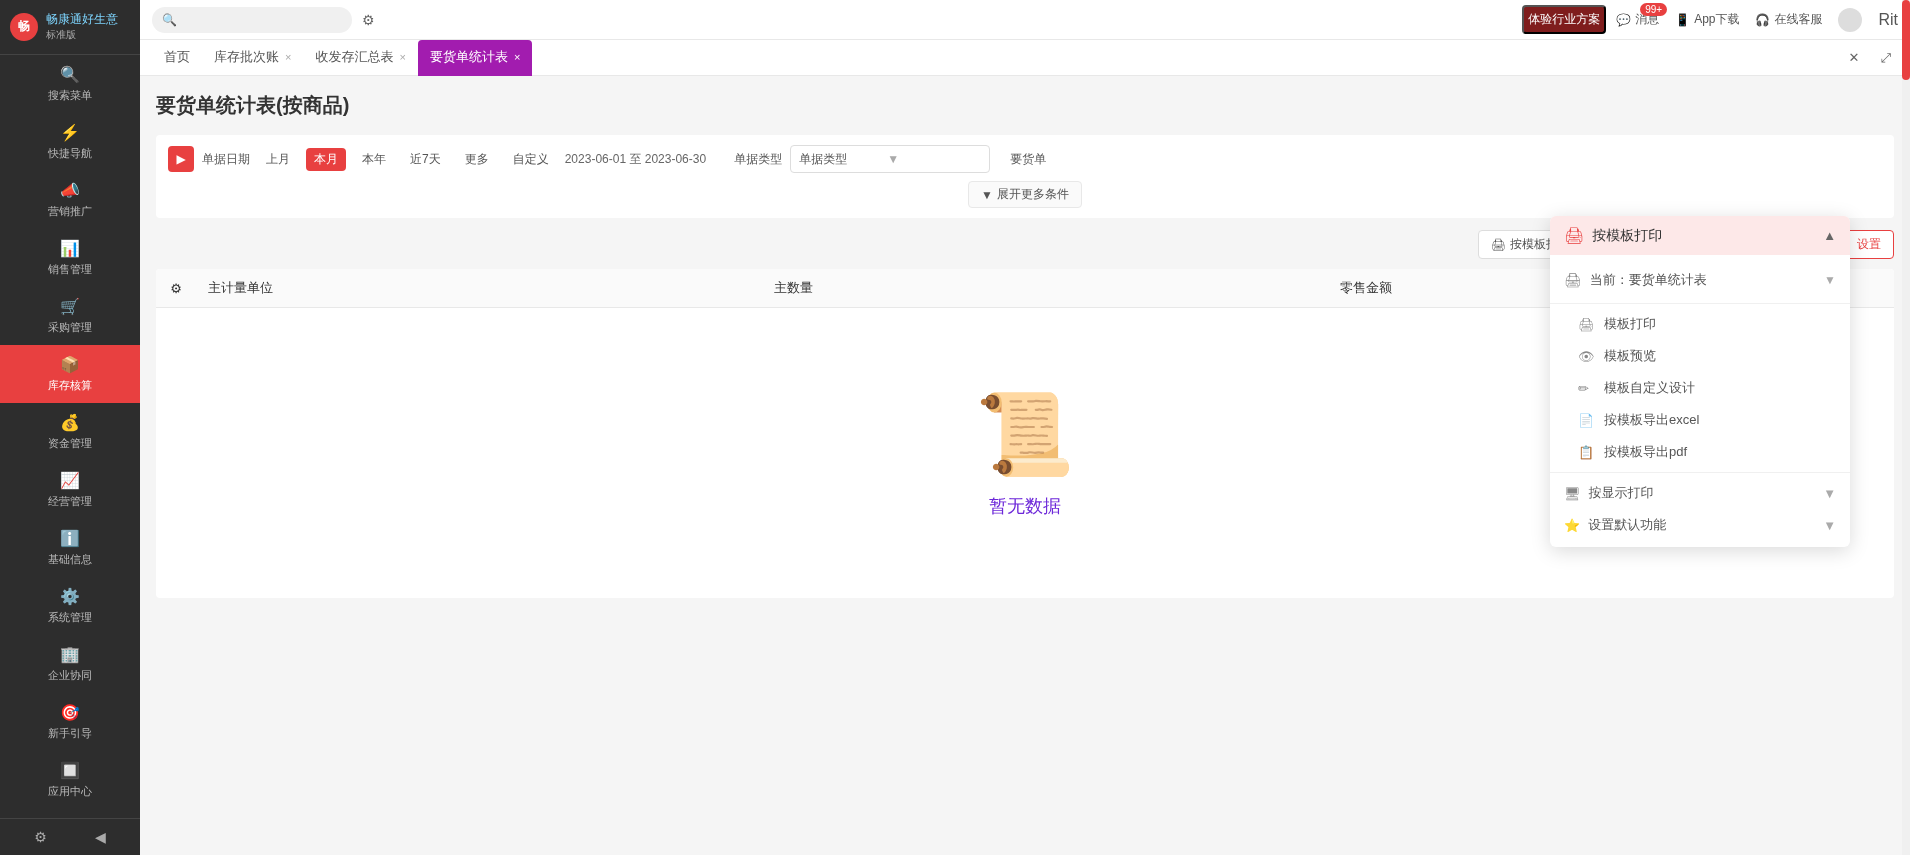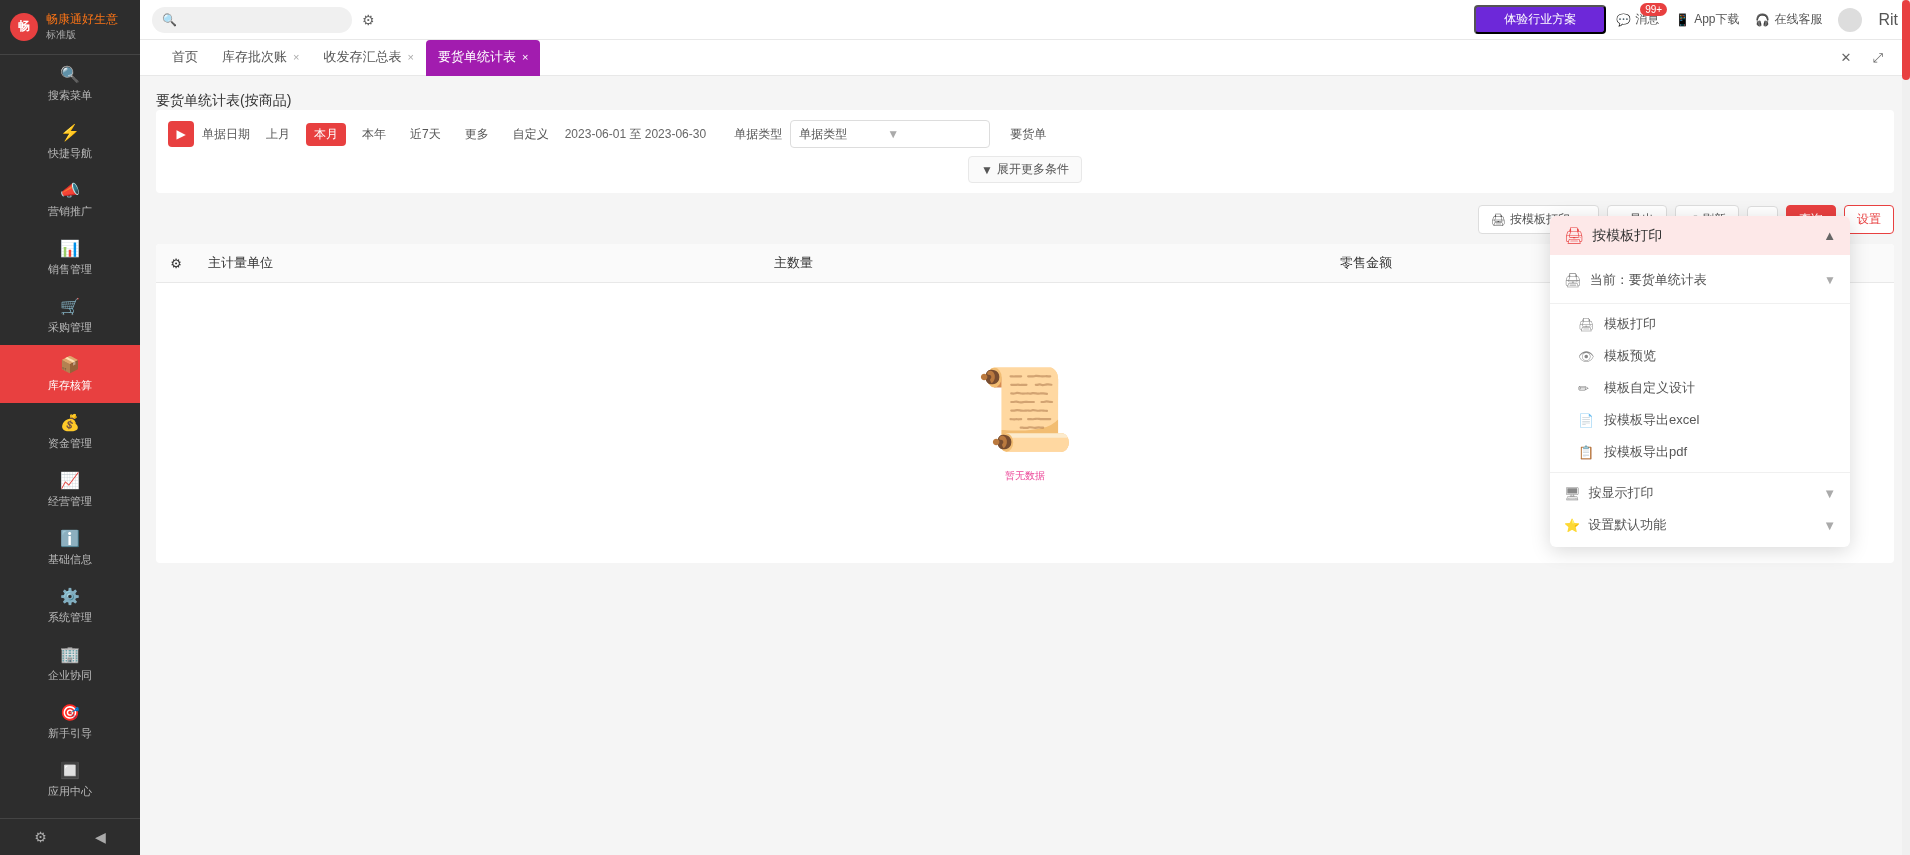--- a/index.html
+++ b/index.html
@@ -2,59 +2,59 @@
 <html><head>
   <meta charset="utf-8">
   <style>
     * { margin: 0; padding: 0; box-sizing: border-box; }
     body { font-family: 'Microsoft YaHei', Arial, sans-serif; font-size: 13px; background: #f5f5f5; display: flex; height: 855px; overflow: hidden; }
 
     
     .sidebar { width: 140px; background: #2d2d2d; color: #ccc; display: flex; flex-direction: column; height: 100%; flex-shrink: 0; }
     .sidebar-logo { padding: 12px 10px; display: flex; align-items: center; gap: 8px; border-bottom: 1px solid #444; }
     .sidebar-logo-icon { width: 28px; height: 28px; background: #e84040; border-radius: 50%; display: flex; align-items: center; justify-content: center; color: white; font-size: 12px; font-weight: bold; flex-shrink: 0; }
-    .sidebar-logo-text { font-size: 12px; color: #f97316; line-height: 1.3; }
+    .sidebar-logo-text { font-size: 12px; color: #7dd3fc; line-height: 1.3; }
     .sidebar-logo-sub { font-size: 10px; color: #aaa; }
     .sidebar-scroll { flex: 1; overflow-y: auto; }
     .sidebar-scroll::-webkit-scrollbar { width: 4px; }
     .sidebar-scroll::-webkit-scrollbar-thumb { background: #555; }
     .sidebar-item { display: flex; flex-direction: column; align-items: center; padding: 10px 0; cursor: pointer; color: #bbb; font-size: 12px; gap: 4px; }
     .sidebar-item.active { background: #e84040; color: #fff; }
     .sidebar-item-icon { font-size: 16px; }
     .sidebar-item-label { font-size: 11px; }
     .sidebar-footer { padding: 10px; display: flex; justify-content: space-around; border-top: 1px solid #444; }
     .sidebar-footer-btn { color: #aaa; cursor: pointer; font-size: 14px; }
 
     
     .main { flex: 1; display: flex; flex-direction: column; overflow: hidden; position: relative; }
 
     
     .topbar { height: 40px; background: #fff; display: flex; align-items: center; padding: 0 12px; gap: 10px; border-bottom: 1px solid #e8e8e8; flex-shrink: 0; }
     .topbar-search { flex: 1; max-width: 200px; height: 26px; background: #f0f0f0; border-radius: 13px; display: flex; align-items: center; padding: 0 10px; gap: 6px; color: #999; font-size: 12px; }
     .topbar-gear { color: #666; cursor: pointer; font-size: 14px; }
-    .topbar-trial { background: #6d28d9; color: white; padding: 4px 28px; border-radius: 4px; font-size: 12px; cursor: pointer; }
+    .topbar-trial { background: #7f1d1d; color: white; padding: 4px 4px; border-radius: 4px; font-size: 12px; cursor: pointer; }
     .topbar-right { margin-left: auto; display: flex; align-items: center; gap: 16px; color: #555; font-size: 12px; }
     .topbar-right-item { display: flex; align-items: center; gap: 4px; cursor: pointer; position: relative; }
     .badge { background: #e84040; color: white; border-radius: 8px; padding: 1px 5px; font-size: 10px; position: absolute; top: -8px; right: -8px; }
     .topbar-avatar { width: 24px; height: 24px; background: #ddd; border-radius: 50%; }
     .topbar-username { color: #555; font-size: 16px; }
 
     
-    .tabs { height: 36px; background: #fff; display: flex; align-items: center; padding: 0 20px; gap: 0; border-bottom: 1px solid #e8e8e8; flex-shrink: 0; }
+    .tabs { height: 36px; background: #fff; display: flex; align-items: center; padding: 0 12px; gap: 0; border-bottom: 1px solid #e8e8e8; flex-shrink: 0; }
     .tab { padding: 0 12px; height: 36px; display: flex; align-items: center; gap: 6px; font-size: 13px; color: #555; cursor: pointer; border-bottom: 2px solid transparent; white-space: nowrap; }
     .tab.active { color: #fff; background: #a21caf; border-radius: 4px 4px 0 0; }
     .tab-close { font-size: 11px; color: #fff; cursor: pointer; }
     .tab-close-gray { font-size: 11px; color: #aaa; cursor: pointer; }
     .tab-home { color: #555; padding: 0 12px; }
     .tabs-right { margin-left: auto; display: flex; align-items: center; gap: 8px; }
     .tabs-btn { width: 24px; height: 24px; display: flex; align-items: center; justify-content: center; cursor: pointer; color: #666; }
 
     
     .page-content { flex: 1; overflow: auto; padding: 16px; position: relative; }
-    .page-title { font-size: 14px; font-weight: normal; color: #333; }
+    .page-title { font-size: 20px; font-weight: bold; color: #333; margin-bottom: 16px; }
 
     
     .filter-bar { background: #fff; border-radius: 4px; padding: 10px 12px; margin-bottom: 12px; }
     .filter-row { display: flex; align-items: center; gap: 8px; flex-wrap: wrap; }
     .filter-label { color: #555; font-size: 12px; white-space: nowrap; }
     .date-btn { padding: 3px 8px; border-radius: 4px; font-size: 12px; cursor: pointer; color: #555; }
     .date-btn.active { background: #e84040; color: white; border-radius: 4px; }
     .date-range { font-size: 12px; color: #666; }
     .filter-select { height: 28px; border: 1px solid #ddd; border-radius: 4px; padding: 0 8px; font-size: 12px; color: #555; display: flex; align-items: center; gap: 40px; min-width: 200px; cursor: pointer; background: #fff; }
     .filter-select-arrow { color: #aaa; }
@@ -70,21 +70,21 @@
     
     .table-container { background: #fff; border-radius: 4px; overflow: hidden; }
     .table-header { display: flex; align-items: center; background: #fafafa; border-bottom: 1px solid #e8e8e8; }
     .table-col { padding: 10px 12px; font-size: 13px; color: #333; font-weight: 500; }
     .table-col-settings { width: 40px; display: flex; align-items: center; justify-content: center; }
     .table-col-product { flex: 2; }
     .table-col-unit { flex: 1; }
     .table-col-qty { flex: 1; }
     .table-col-amount { flex: 1; }
     .empty-state { display: flex; flex-direction: column; align-items: center; justify-content: center; padding: 80px 0; }
-    .empty-text { color: #ec4899; font-size: 10px; }
+    .empty-text { color: #6d28d9; font-size: 18px; }
 
     
     .dropdown-menu { position: absolute; top: 140px; right: 60px; width: 300px; background: white; border-radius: 6px; box-shadow: 0 4px 20px rgba(0,0,0,0.15); z-index: 1000; overflow: hidden; }
     .dropdown-header { background: #fde8e8; display: flex; align-items: center; justify-content: space-between; padding: 10px 14px; }
     .dropdown-header-title { display: flex; align-items: center; gap: 8px; font-size: 14px; color: #333; font-weight: 500; }
     .dropdown-header-icon { color: #e84040; font-size: 16px; }
     .dropdown-header-arrow { color: #666; cursor: pointer; }
     .dropdown-body { padding: 6px 0; }
     .dropdown-section { padding: 4px 14px; }
     .dropdown-section-title { display: flex; align-items: center; gap: 8px; font-size: 13px; color: #555; cursor: pointer; padding: 6px 0; }

